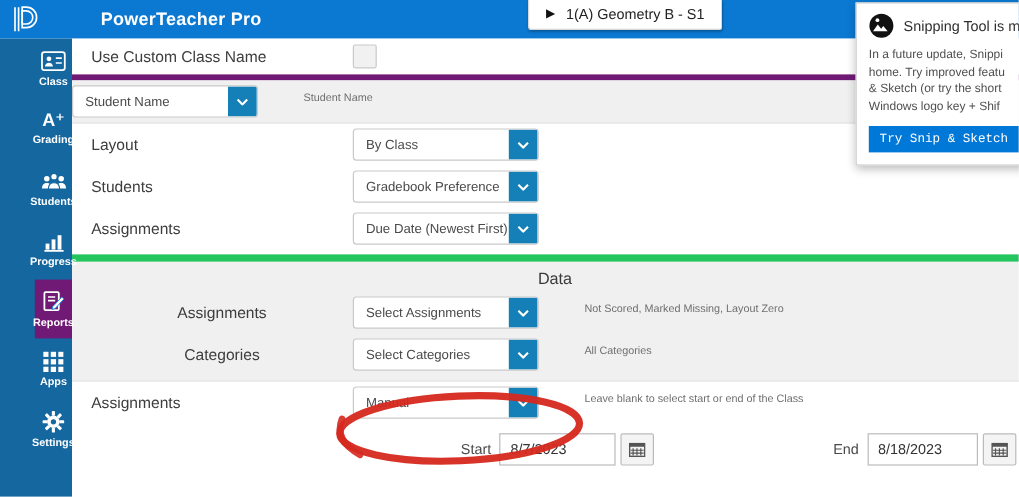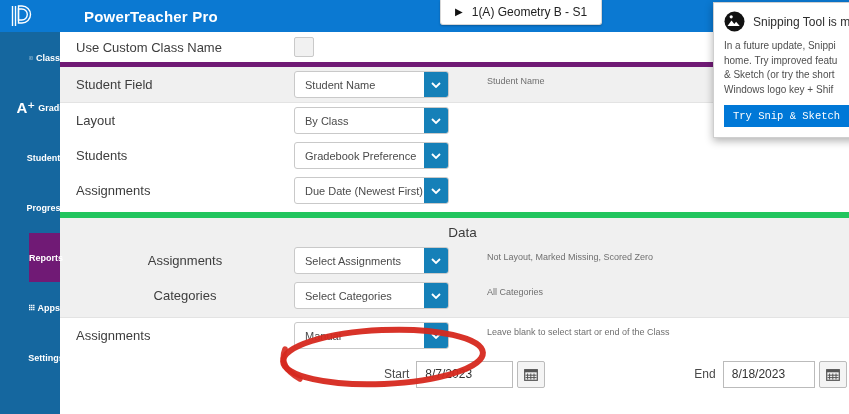--- a/index.html
+++ b/index.html
@@ -22,21 +22,21 @@
     display:flex; align-items:center; gap:9px; box-shadow:0 1px 2px rgba(0,0,0,.25);
     font-size:12px; color:#222; cursor:pointer; z-index:7;
   }
   .play { color:#111; font-size:10px; line-height:1; }
   
   .sidebar {
     position:absolute; top:32px; left:0; width:60px; height:382px;
     background:#15679f; z-index:5;
   }
   .side-item {
-    height:49px; display:flex; flex-direction:row; align-items:center;
+    height:49px; display:flex; flex-direction:column; align-items:center;
     justify-content:center; gap:3px; cursor:pointer; margin-top:1px;margin-left:29px;
   }
   .side-item.sel { background:#701a75; }
   .side-label { color:#fff; font-size:9px; font-weight:bold; }
   .glyph-grading { color:#fff; font-size:15px; font-weight:bold; line-height:14px; }
   
   .main { position:absolute; top:32px; left:60px; width:789px; height:382px; background:#fff; }
   .sec-gray { background:#f0f0f0; }
   .row { display:flex; align-items:center; height:35px; position:relative; }
   .row-label { width:234px; padding-left:16px; font-size:13px; color:#3d3d3d; }
@@ -192,21 +192,20 @@
 </div>
 
 <div class="main">
 
   <div class="row row1">
     <span class="row-label">Use Custom Class Name</span>
     <div class="checkbox"></div>
   </div>
 
   <div class="row row-sf sec-gray">
-    <span class="row-label">Student Field</span>
     <div class="dropdown">
       <span class="dd-value">Student Name</span>
       <span class="dd-btn">
         <svg width="10" height="6" viewBox="0 0 10 6">
             <polyline points="1,1 5,5 9,1" fill="none" stroke="#fff" stroke-width="1.8"></polyline>
           </svg>
       </span>
     </div>
     <span class="helper">Student Name</span>
   </div>
@@ -256,21 +255,21 @@
     <div class="row">
       <span class="row-label">Assignments</span>
       <div class="dropdown">
         <span class="dd-value">Select Assignments</span>
         <span class="dd-btn">
           <svg width="10" height="6" viewBox="0 0 10 6">
               <polyline points="1,1 5,5 9,1" fill="none" stroke="#fff" stroke-width="1.8"></polyline>
             </svg>
         </span>
       </div>
-      <span class="helper">Not Layout, Marked Missing, Scored Zero</span>
+      <span class="helper">Not Scored, Marked Missing, Layout Zero</span>
     </div>
 
     <div class="row">
       <span class="row-label">Categories</span>
       <div class="dropdown">
         <span class="dd-value">Select Categories</span>
         <span class="dd-btn">
           <svg width="10" height="6" viewBox="0 0 10 6">
               <polyline points="1,1 5,5 9,1" fill="none" stroke="#fff" stroke-width="1.8"></polyline>
             </svg>

